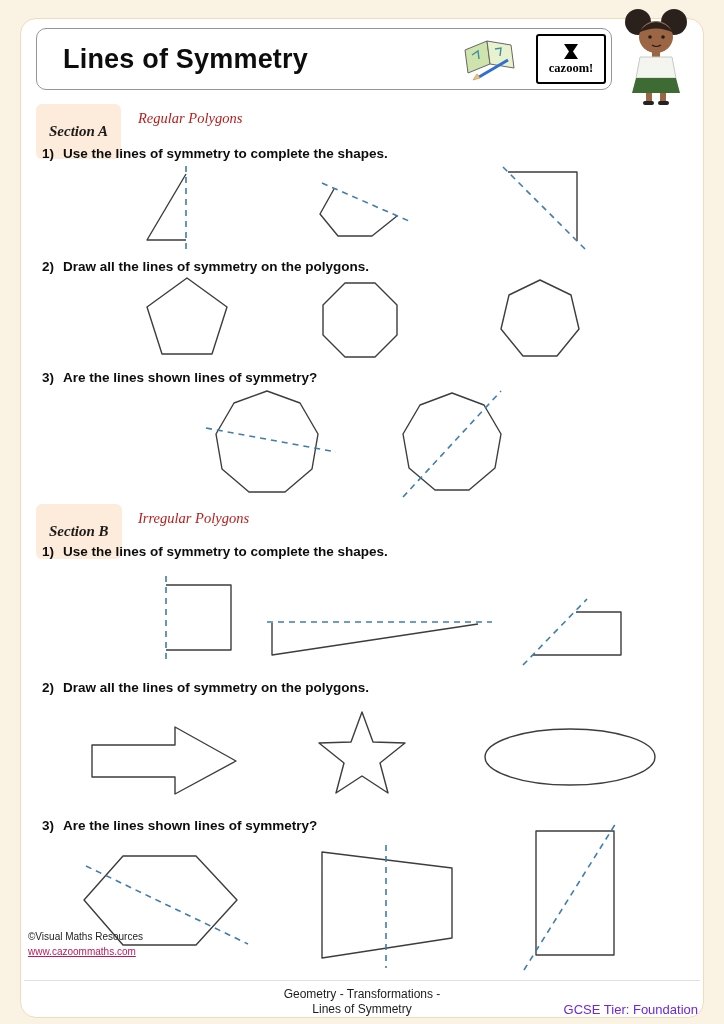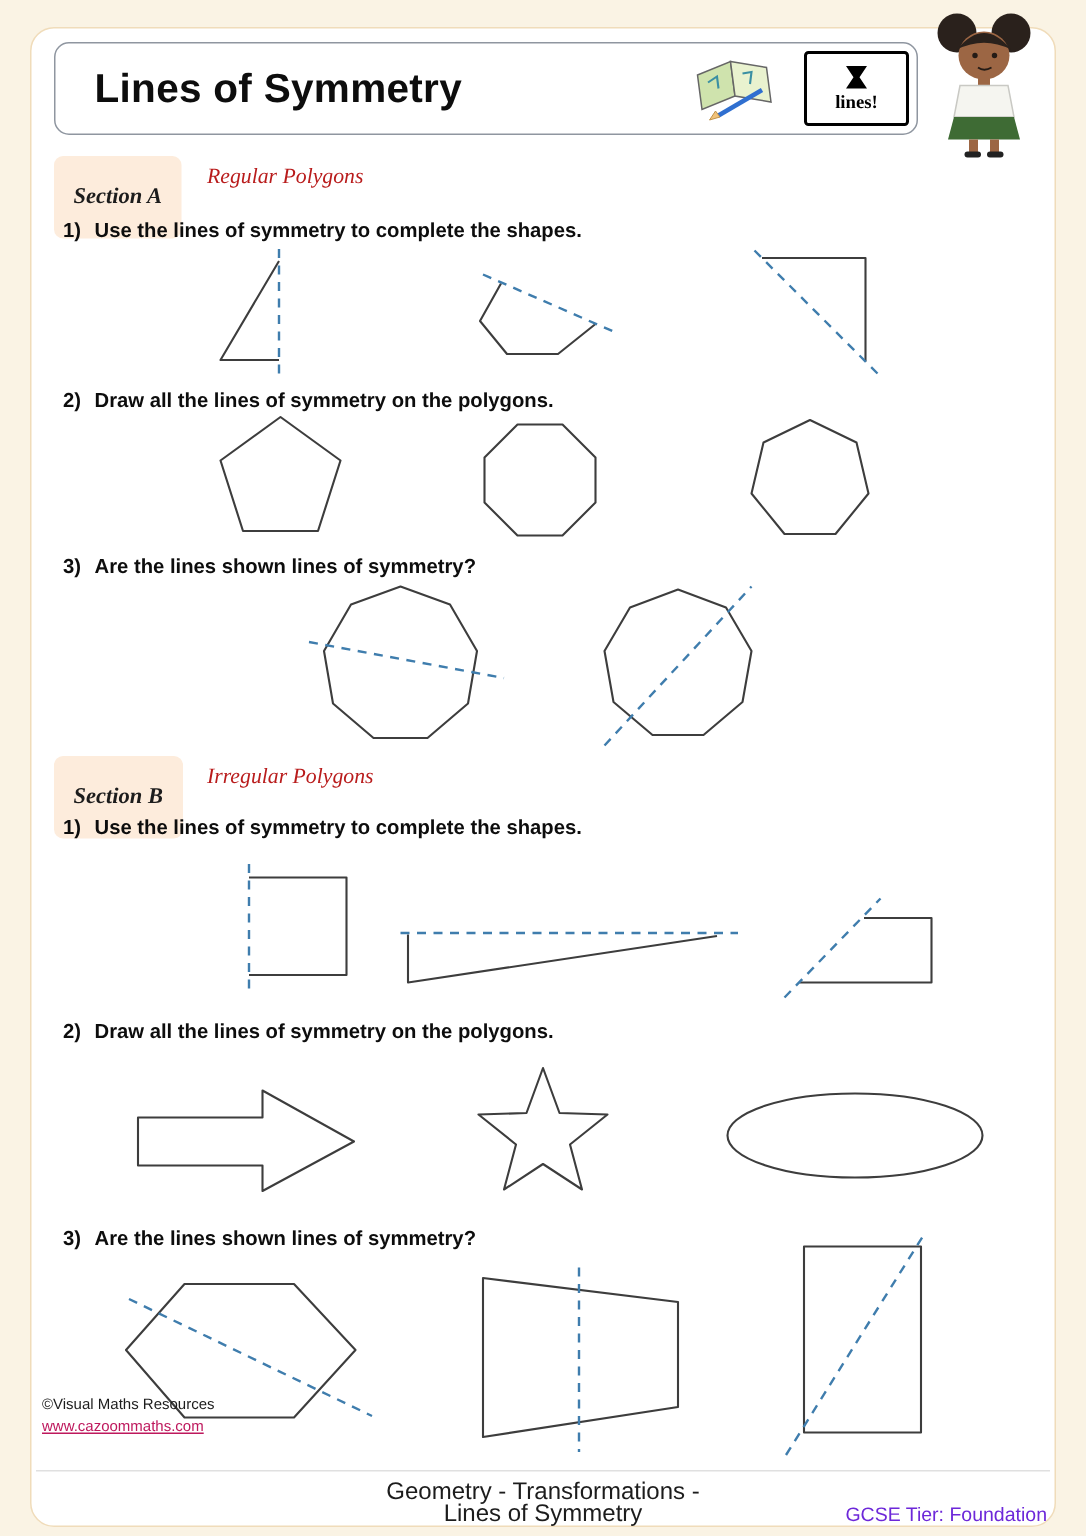--- a/index.html
+++ b/index.html
@@ -31,21 +31,21 @@
   .mascot{position:absolute;left:616px;top:6px;}
   .badge{
     position:absolute;background:var(--badge_bg,#fdecdc);border-radius:6px;padding:19px 13px;
     font-family:"Liberation Serif",serif;font-style:italic;font-weight:bold;font-size:15px;color:#1c1c1c;
   }
   .subtitle{position:absolute;font-family:"Liberation Serif",serif;font-style:italic;font-size:14.5px;color:#b91c1c;}
   .question{position:absolute;display:flex;gap:9px;font-weight:bold;font-size:13.5px;color:#0d0d0d;}
   .footer-sep{position:absolute;left:24px;right:24px;top:980px;border-top:1px solid #e0e0e0;}
   .footer-left{position:absolute;left:28px;top:929px;font-size:10px;line-height:15px;color:#1c1c1c;}
   .footer-left a{color:#be185d;text-decoration:underline;}
-  .footer-center{position:absolute;left:0;width:724px;top:987px;text-align:center;font-size:16px;line-height:15px;color:#1c1c1c;}
+  .footer-center{position:absolute;left:0;width:724px;top:987px;text-align:center;font-size:12px;line-height:15px;color:#1c1c1c;}
   .footer-right{position:absolute;right:26px;top:1002px;font-size:13px;color:#6d28d9;}
 </style>
 </head>
 <body>
 
 <div class="paper"></div>
 
 <svg class="shapes-svg" width="724" height="1024" viewBox="0 0 724 1024">
 
   <g>
@@ -129,21 +129,21 @@
     <polyline points="36,13 42,12 41,20" fill="none" stroke="#3a8fa3" stroke-width="1.4"></polyline>
     <line x1="20" y1="41" x2="49" y2="24" stroke="#2f6fd0" stroke-width="3"></line>
     <polygon points="14,44 21,42 18,38" fill="#f0c27a" stroke="#b98a3e" stroke-width="0.6"></polygon>
   </svg>
 </span>
 
 <div class="logo-box">
   <svg width="18" height="17" viewBox="0 0 18 17">
     <path d="M2,1 h14 l-5,7.5 5,7.5 h-14 l5,-7.5 z" fill="#000"></path>
   </svg>
-  <span class="logo-text">lines!</span>
+  <span class="logo-text">cazoom!</span>
 </div>
 
 <span class="mascot">
   <svg width="82" height="100" viewBox="0 0 82 100">
     <circle cx="22" cy="16" r="13" fill="#2a211c"></circle>
     <circle cx="58" cy="16" r="13" fill="#2a211c"></circle>
     <ellipse cx="40" cy="31" rx="17" ry="16" fill="#9c6644"></ellipse>
     <path d="M22,27 Q40,5 58,27 Q40,18 22,27 Z" fill="#2a211c"></path>
     <circle cx="34" cy="31" r="1.8" fill="#241b16"></circle>
     <circle cx="47" cy="31" r="1.8" fill="#241b16"></circle>

